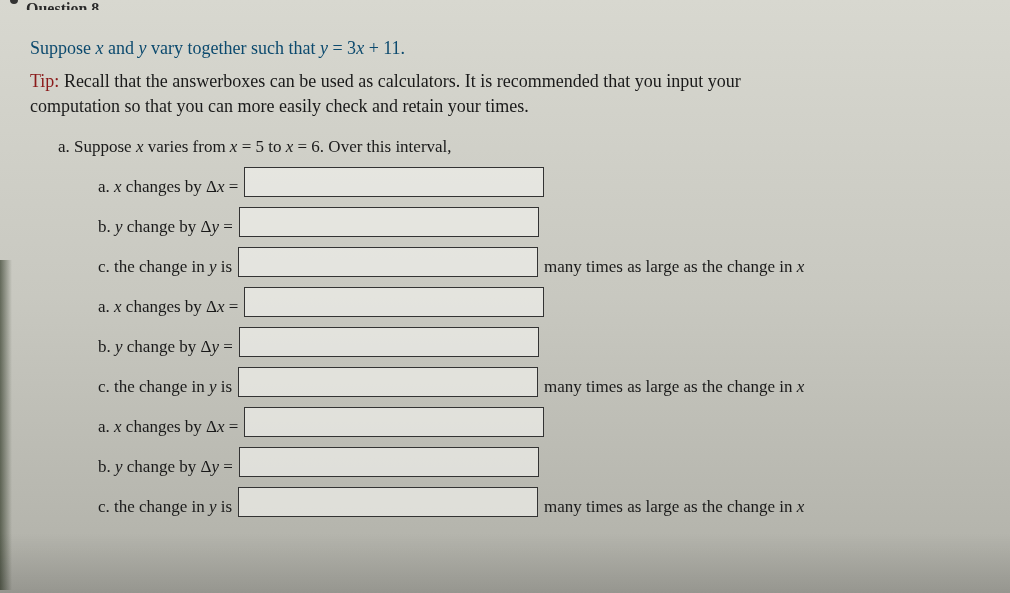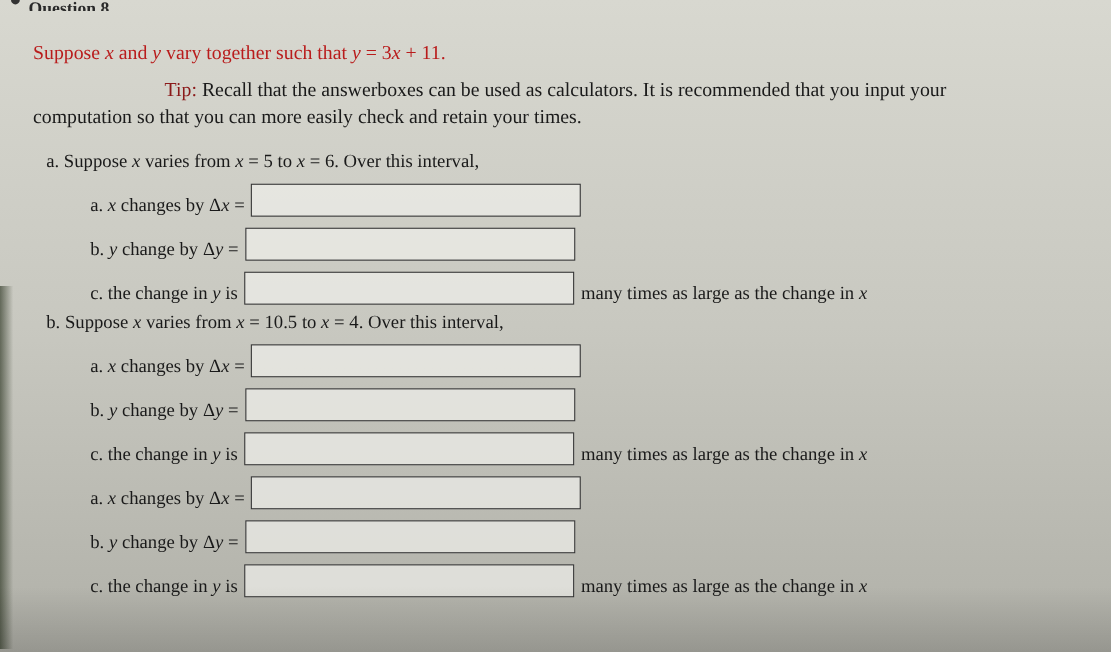--- a/index.html
+++ b/index.html
@@ -32,44 +32,43 @@
       background: #333;
       border-radius: 50%;
       margin-right: 8px;
       margin-top: -4px;
     }
     .content {
       padding: 28px 30px 10px 30px;
     }
     .intro-line {
       font-size: 18px;
-      color: #b91c1c;
+      color: #0c4a6e;
       margin-bottom: 10px;
       font-family: 'Times New Roman', serif;
     }
     .tip-line {
       font-size: 18px;
       color: #1a1a1a;
       margin-bottom: 2px;
       font-family: 'Times New Roman', serif;
       line-height: 1.4;
-      text-align: center;
     }
     .tip-label {
       color: #8b1a1a;
       font-weight: normal;
     }
     .tip-line2 {
       font-size: 18px;
       color: #1a1a1a;
       margin-bottom: 20px;
       font-family: 'Times New Roman', serif;
     }
     .question-block {
-      margin-left: 12px;
+      margin-left: 28px;
     }
     .part-header {
       font-size: 17px;
       color: #1a1a1a;
       margin-bottom: 6px;
       font-family: 'Times New Roman', serif;
     }
     .sub-row {
       display: flex;
       align-items: flex-end;
@@ -155,23 +154,20 @@
     <div class="sub-row">
       <span class="sub-label">b. <span class="math-var">y</span> change by <span class="delta">Δ<span class="math-var">y</span></span> =</span>
       <input type="text" class="answer-box" style="">
     </div>
     <div class="sub-row">
       <span class="sub-label">c. the change in <span class="math-var">y</span> is</span>
       <input type="text" class="answer-box" style="">
       <span class="trailing">many times as large as the change in <span class="math-var">x</span></span>
     </div>
 
-    <div class="part-header">
-      b. Suppose <span class="math-var">x</span> varies from <span class="math-var">x</span> = 10.5 to <span class="math-var">x</span> = 4. Over this interval,
-    </div>
     <div class="sub-row">
       <span class="sub-label">a. <span class="math-var">x</span> changes by <span class="delta">Δ<span class="math-var">x</span></span> =</span>
       <input type="text" class="answer-box" style="">
     </div>
     <div class="sub-row">
       <span class="sub-label">b. <span class="math-var">y</span> change by <span class="delta">Δ<span class="math-var">y</span></span> =</span>
       <input type="text" class="answer-box" style="">
     </div>
     <div class="sub-row">
       <span class="sub-label">c. the change in <span class="math-var">y</span> is</span>

